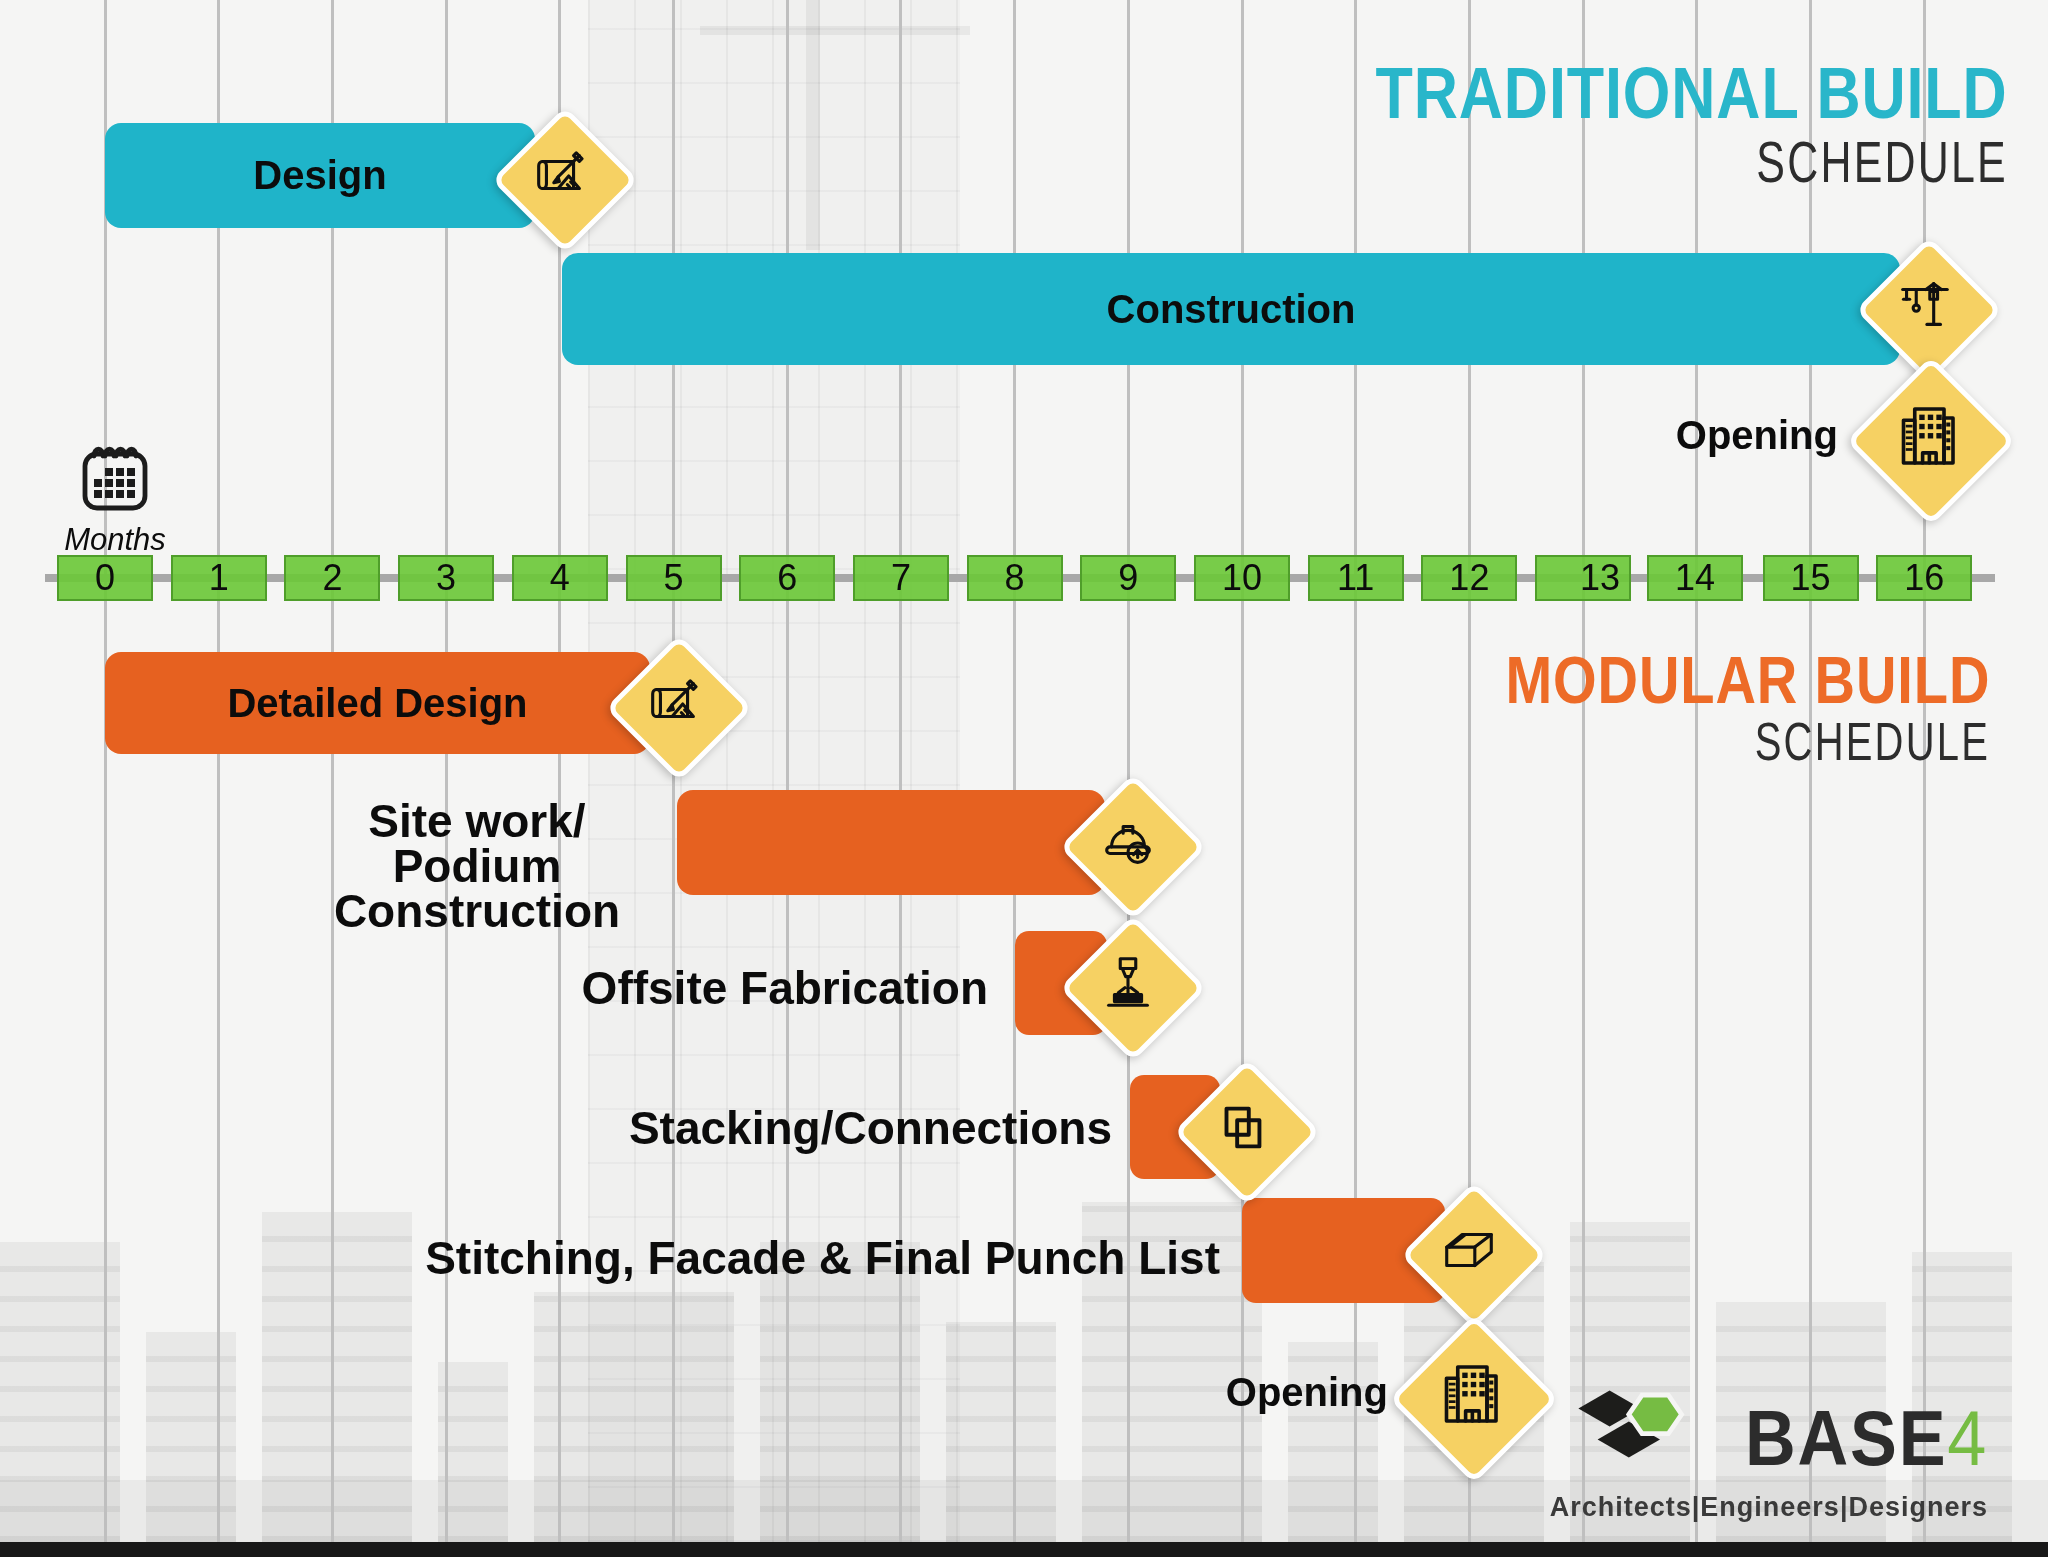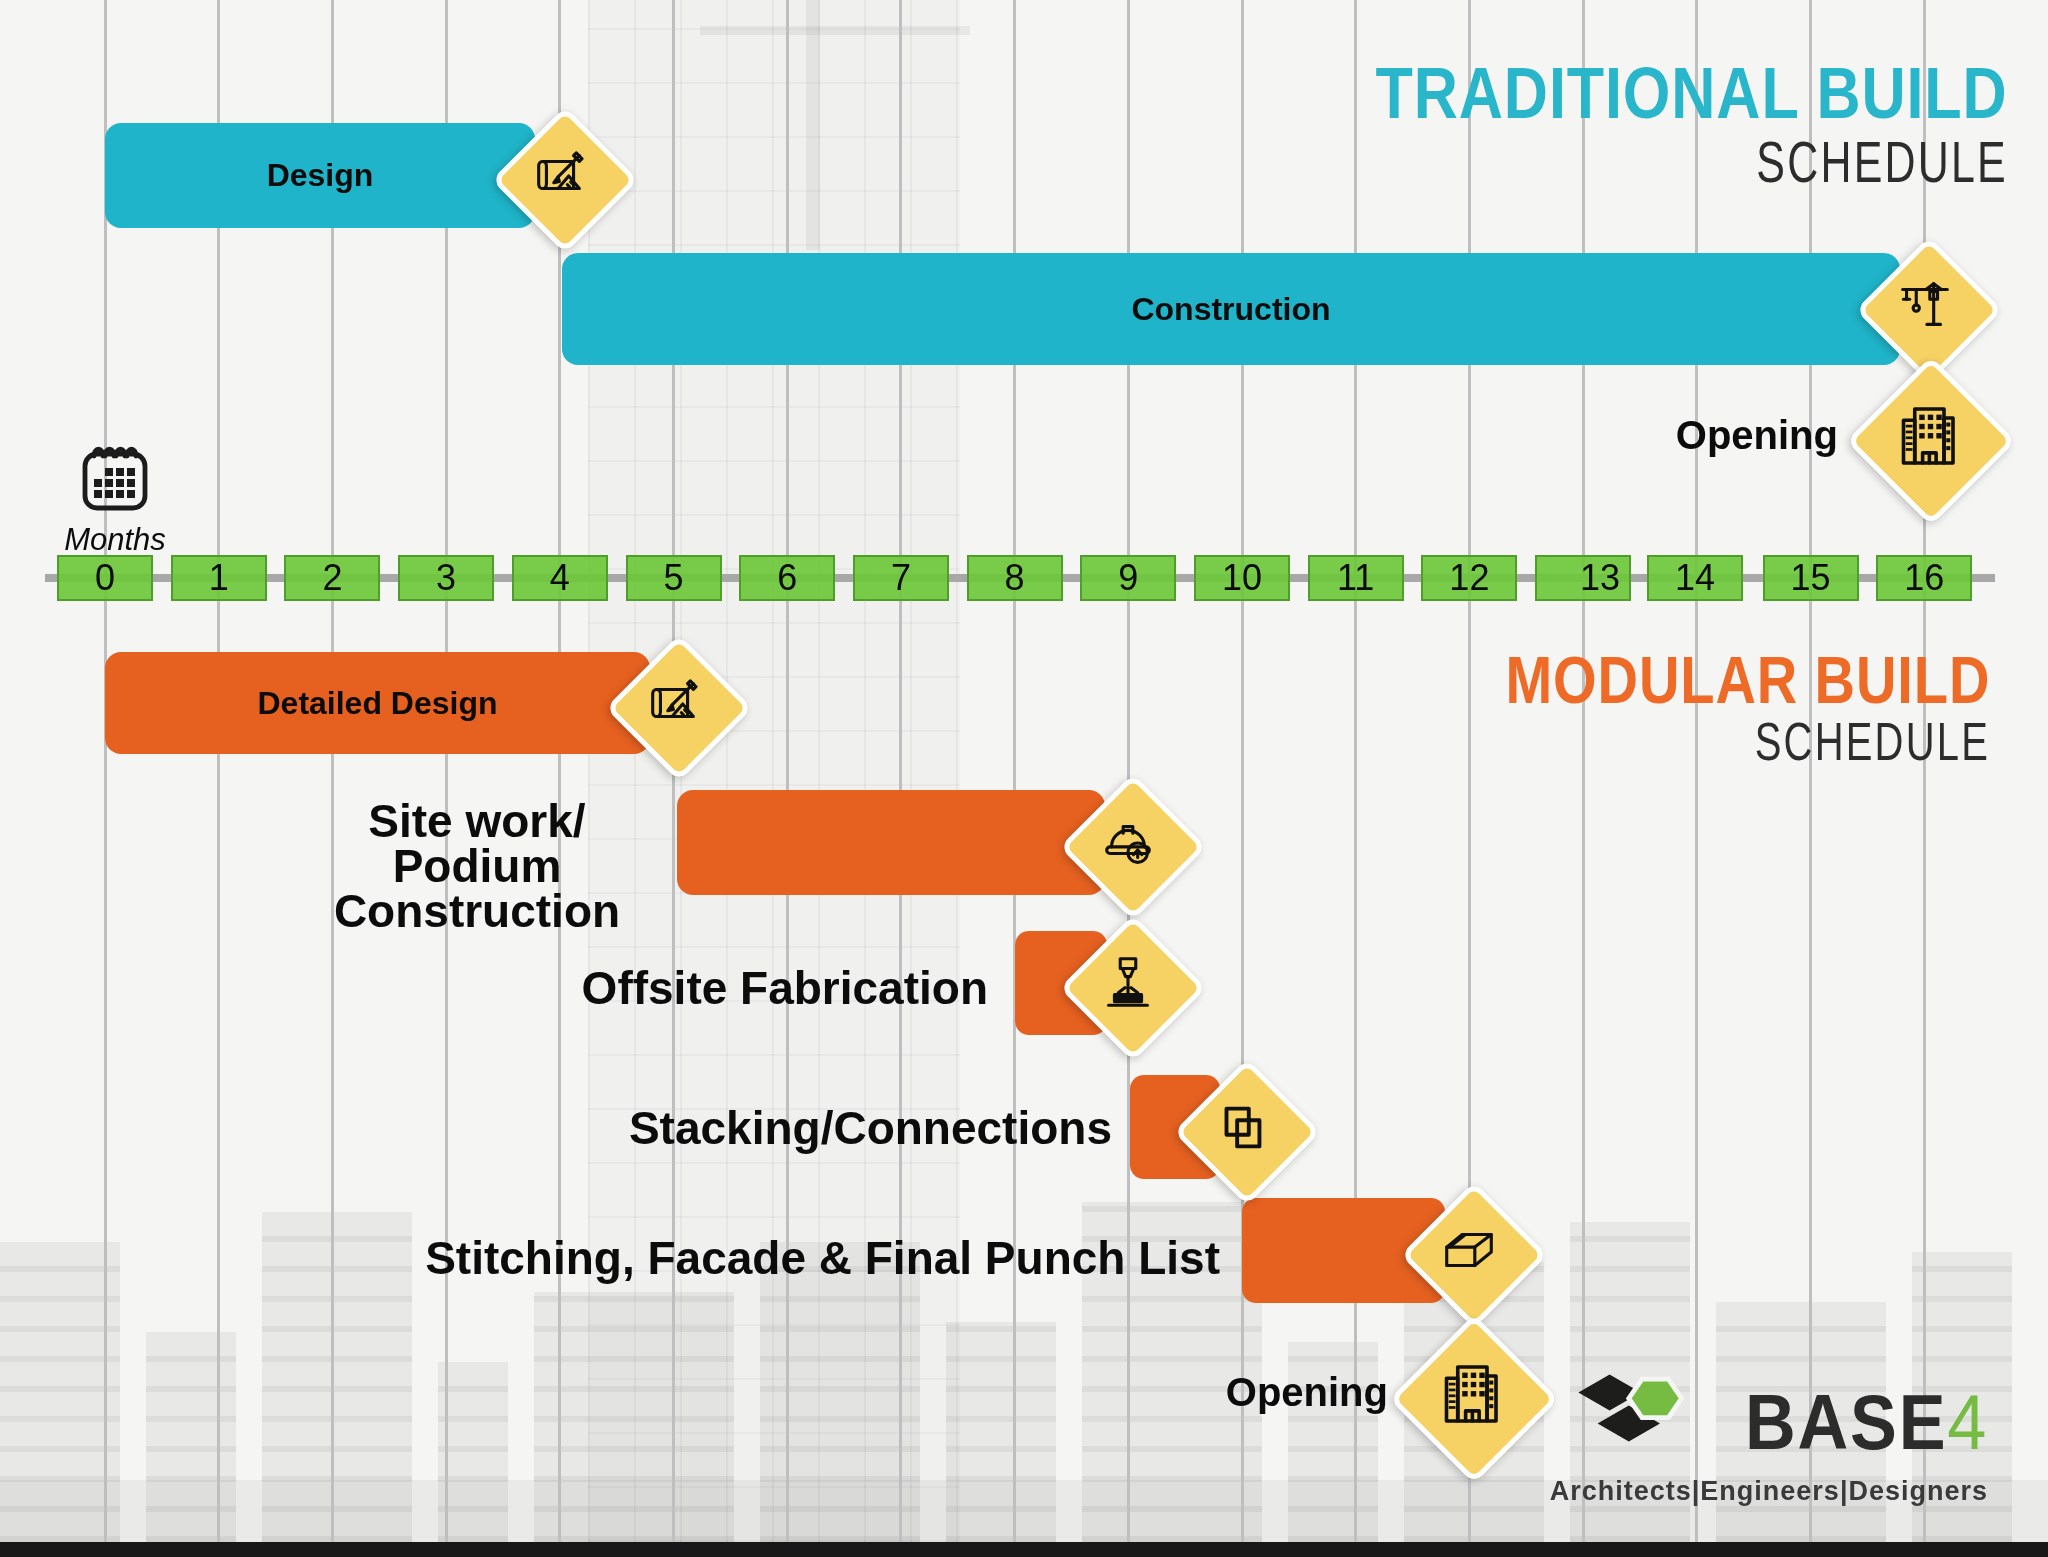--- a/index.html
+++ b/index.html
@@ -28,21 +28,21 @@
              white-space:nowrap;z-index:3;letter-spacing:1px;}
   .sub-title{position:absolute;font-weight:300;transform:scaleX(0.74);transform-origin:100% 50%;
              white-space:nowrap;z-index:3;letter-spacing:3px;color:#2d2d2d;}
   #trad-title{right:40px;top:52px;font-size:72px;color:#29b6ca;}
   #trad-sub{right:40px;top:128px;font-size:58px;}
   #mod-title{right:58px;top:642px;font-size:66px;color:#ed6b27;}
   #mod-sub{right:58px;top:710px;font-size:54px;}
 
   
   .bar{position:absolute;z-index:3;border-radius:16px;display:flex;align-items:center;justify-content:center;
-       font-weight:700;font-size:32px;color:#0c0c0c;}
+       font-weight:700;font-size:40px;color:#0c0c0c;}
   .teal{background:#1fb4c9;}
   .orange{background:#e66120;}
   #bar-design{left:105px;top:123px;width:430px;height:105px;}
   #bar-construction{left:562px;top:253px;width:1338px;height:112px;}
   #bar-detailed-design{left:105px;top:652px;width:545px;height:102px;}
   #bar-sitework{left:677px;top:790px;width:428px;height:105px;}
   #bar-offsite{left:1015px;top:931px;width:92px;height:104px;border-radius:14px;}
   #bar-stacking{left:1130px;top:1075px;width:90px;height:104px;border-radius:14px;}
   #bar-stitching{left:1242px;top:1198px;width:203px;height:105px;border-radius:14px;}
 
@@ -80,21 +80,21 @@
   .month-box{position:absolute;top:555px;width:96px;height:46px;z-index:2;
              background:rgba(108,200,58,0.92);border:2px solid #4f9e2a;box-sizing:border-box;
              display:flex;align-items:center;justify-content:center;
              font-size:36px;color:#0c0c0c;}
   #calendar-wrap{position:absolute;left:60px;top:440px;width:110px;z-index:3;text-align:center;}
   #calendar-wrap svg{width:74px;height:76px;}
   #months-label{font-style:italic;font-size:31px;color:#0c0c0c;margin-top:2px;font-weight:400;}
 
   
   #logo{position:absolute;right:60px;top:1372px;z-index:4;text-align:right;}
-  #logo-row{display:flex;align-items:center;justify-content:flex-end;gap:16px;}
+  #logo-row{display:flex;align-items:center;justify-content:flex-end;gap:16px;margin-top:16px;}
   #logo-mark svg{width:132px;height:96px;}
   #logo-text{font-size:78px;font-weight:700;color:#2c2c2c;letter-spacing:2px;transform:scaleX(0.9);transform-origin:100% 50%;}
   #logo-text .four{color:#76bc43;font-weight:400;}
   #logo-tagline{font-size:27px;font-weight:700;color:#3a3a3a;margin-top:4px;letter-spacing:1px;word-spacing:4px;}
 
   #bottom-strip{position:absolute;left:0;top:1542px;width:2048px;height:15px;background:#181818;z-index:6;}
 </style>
 </head>
 <body>
 

